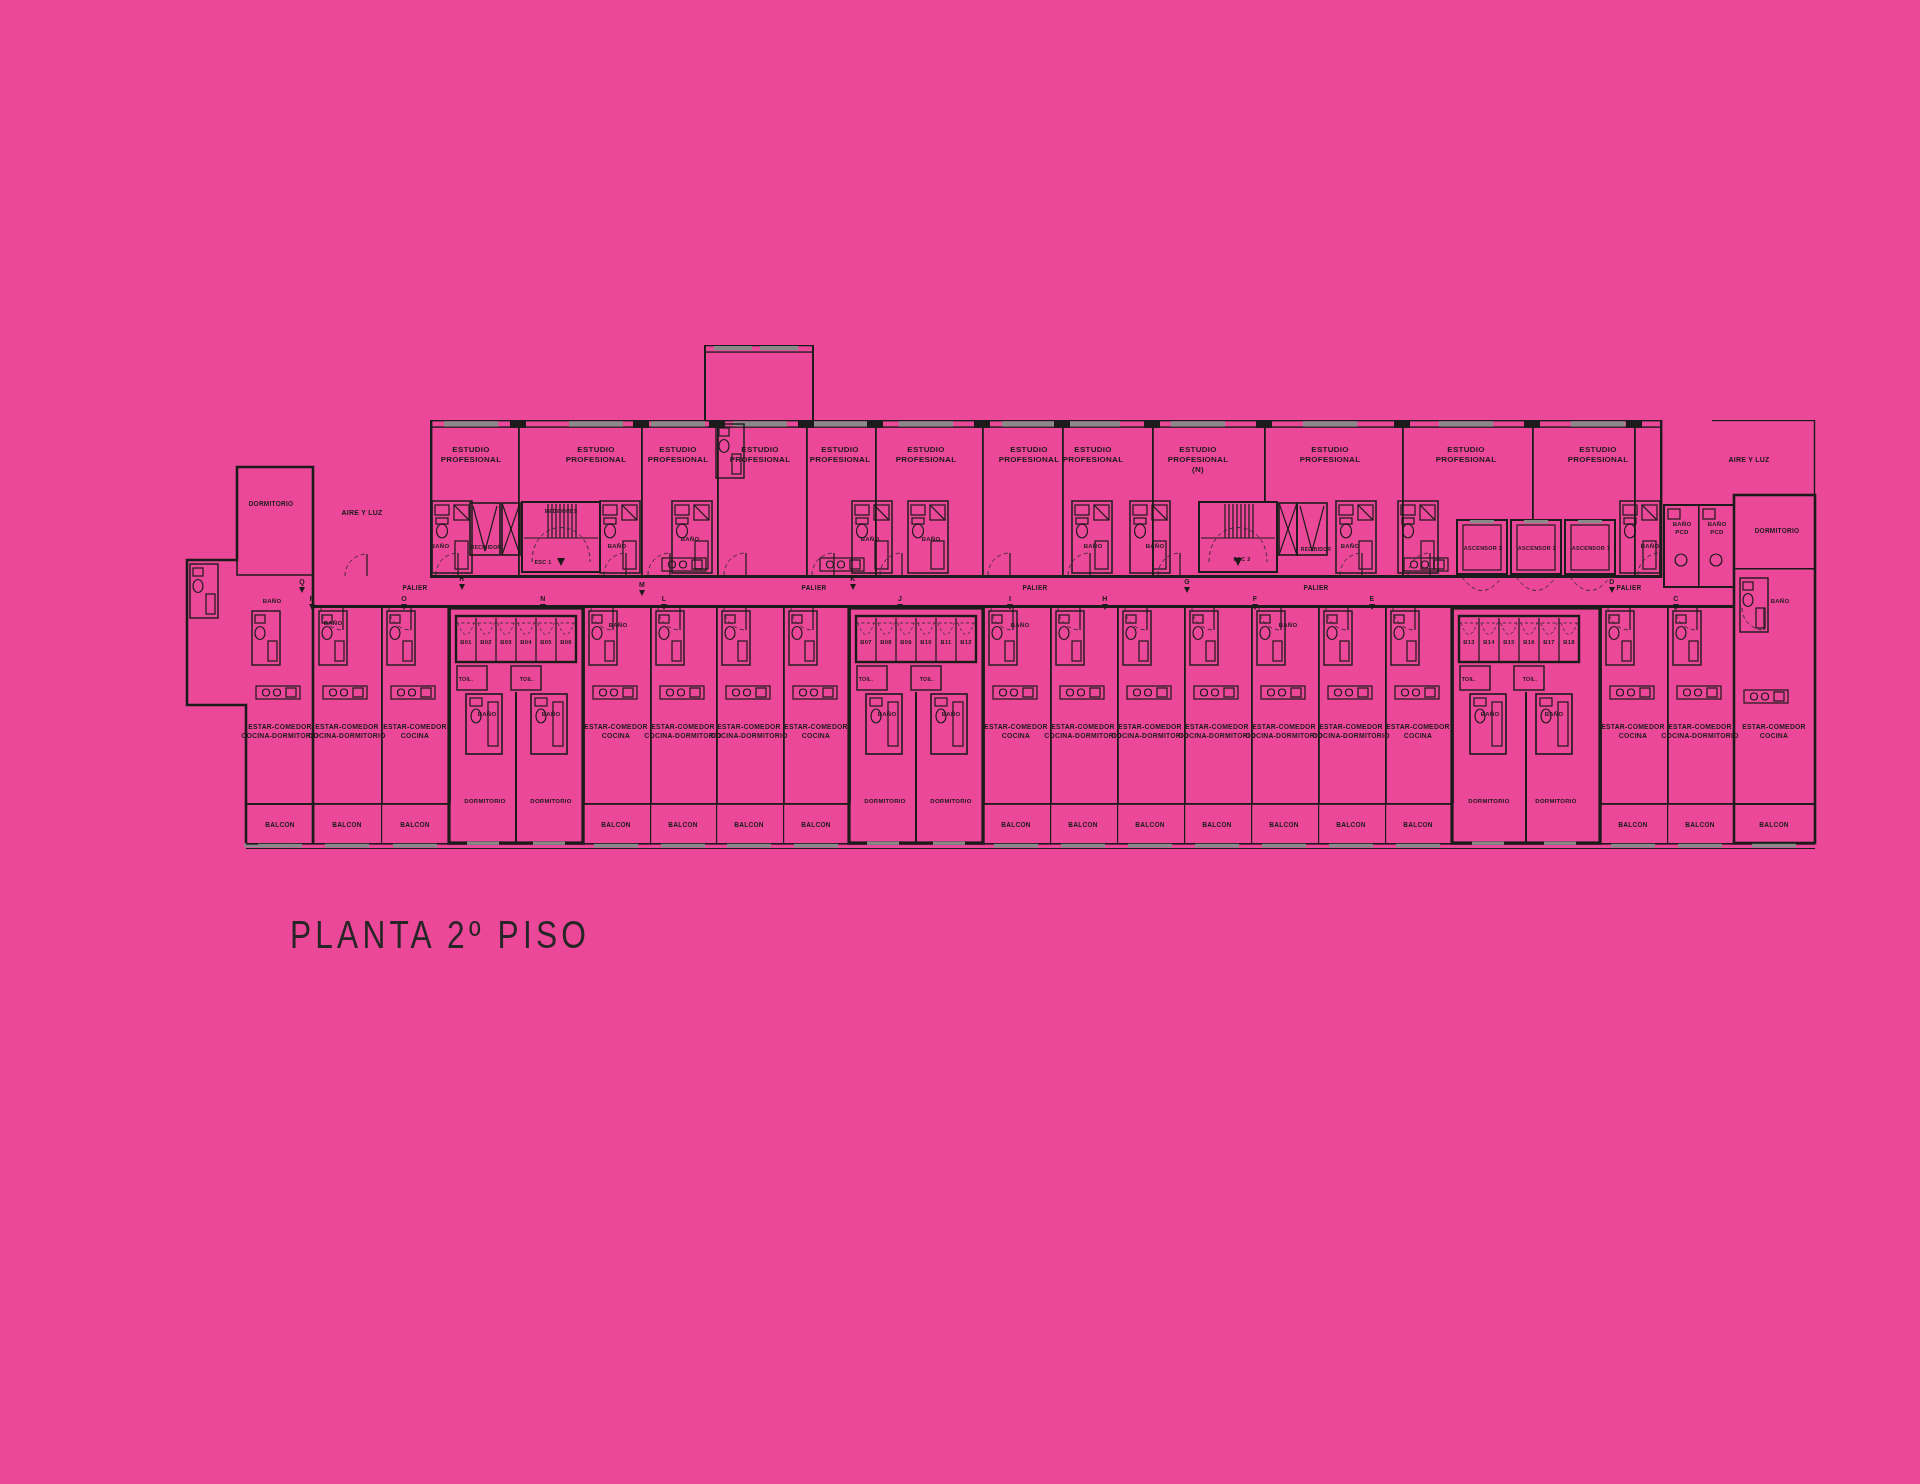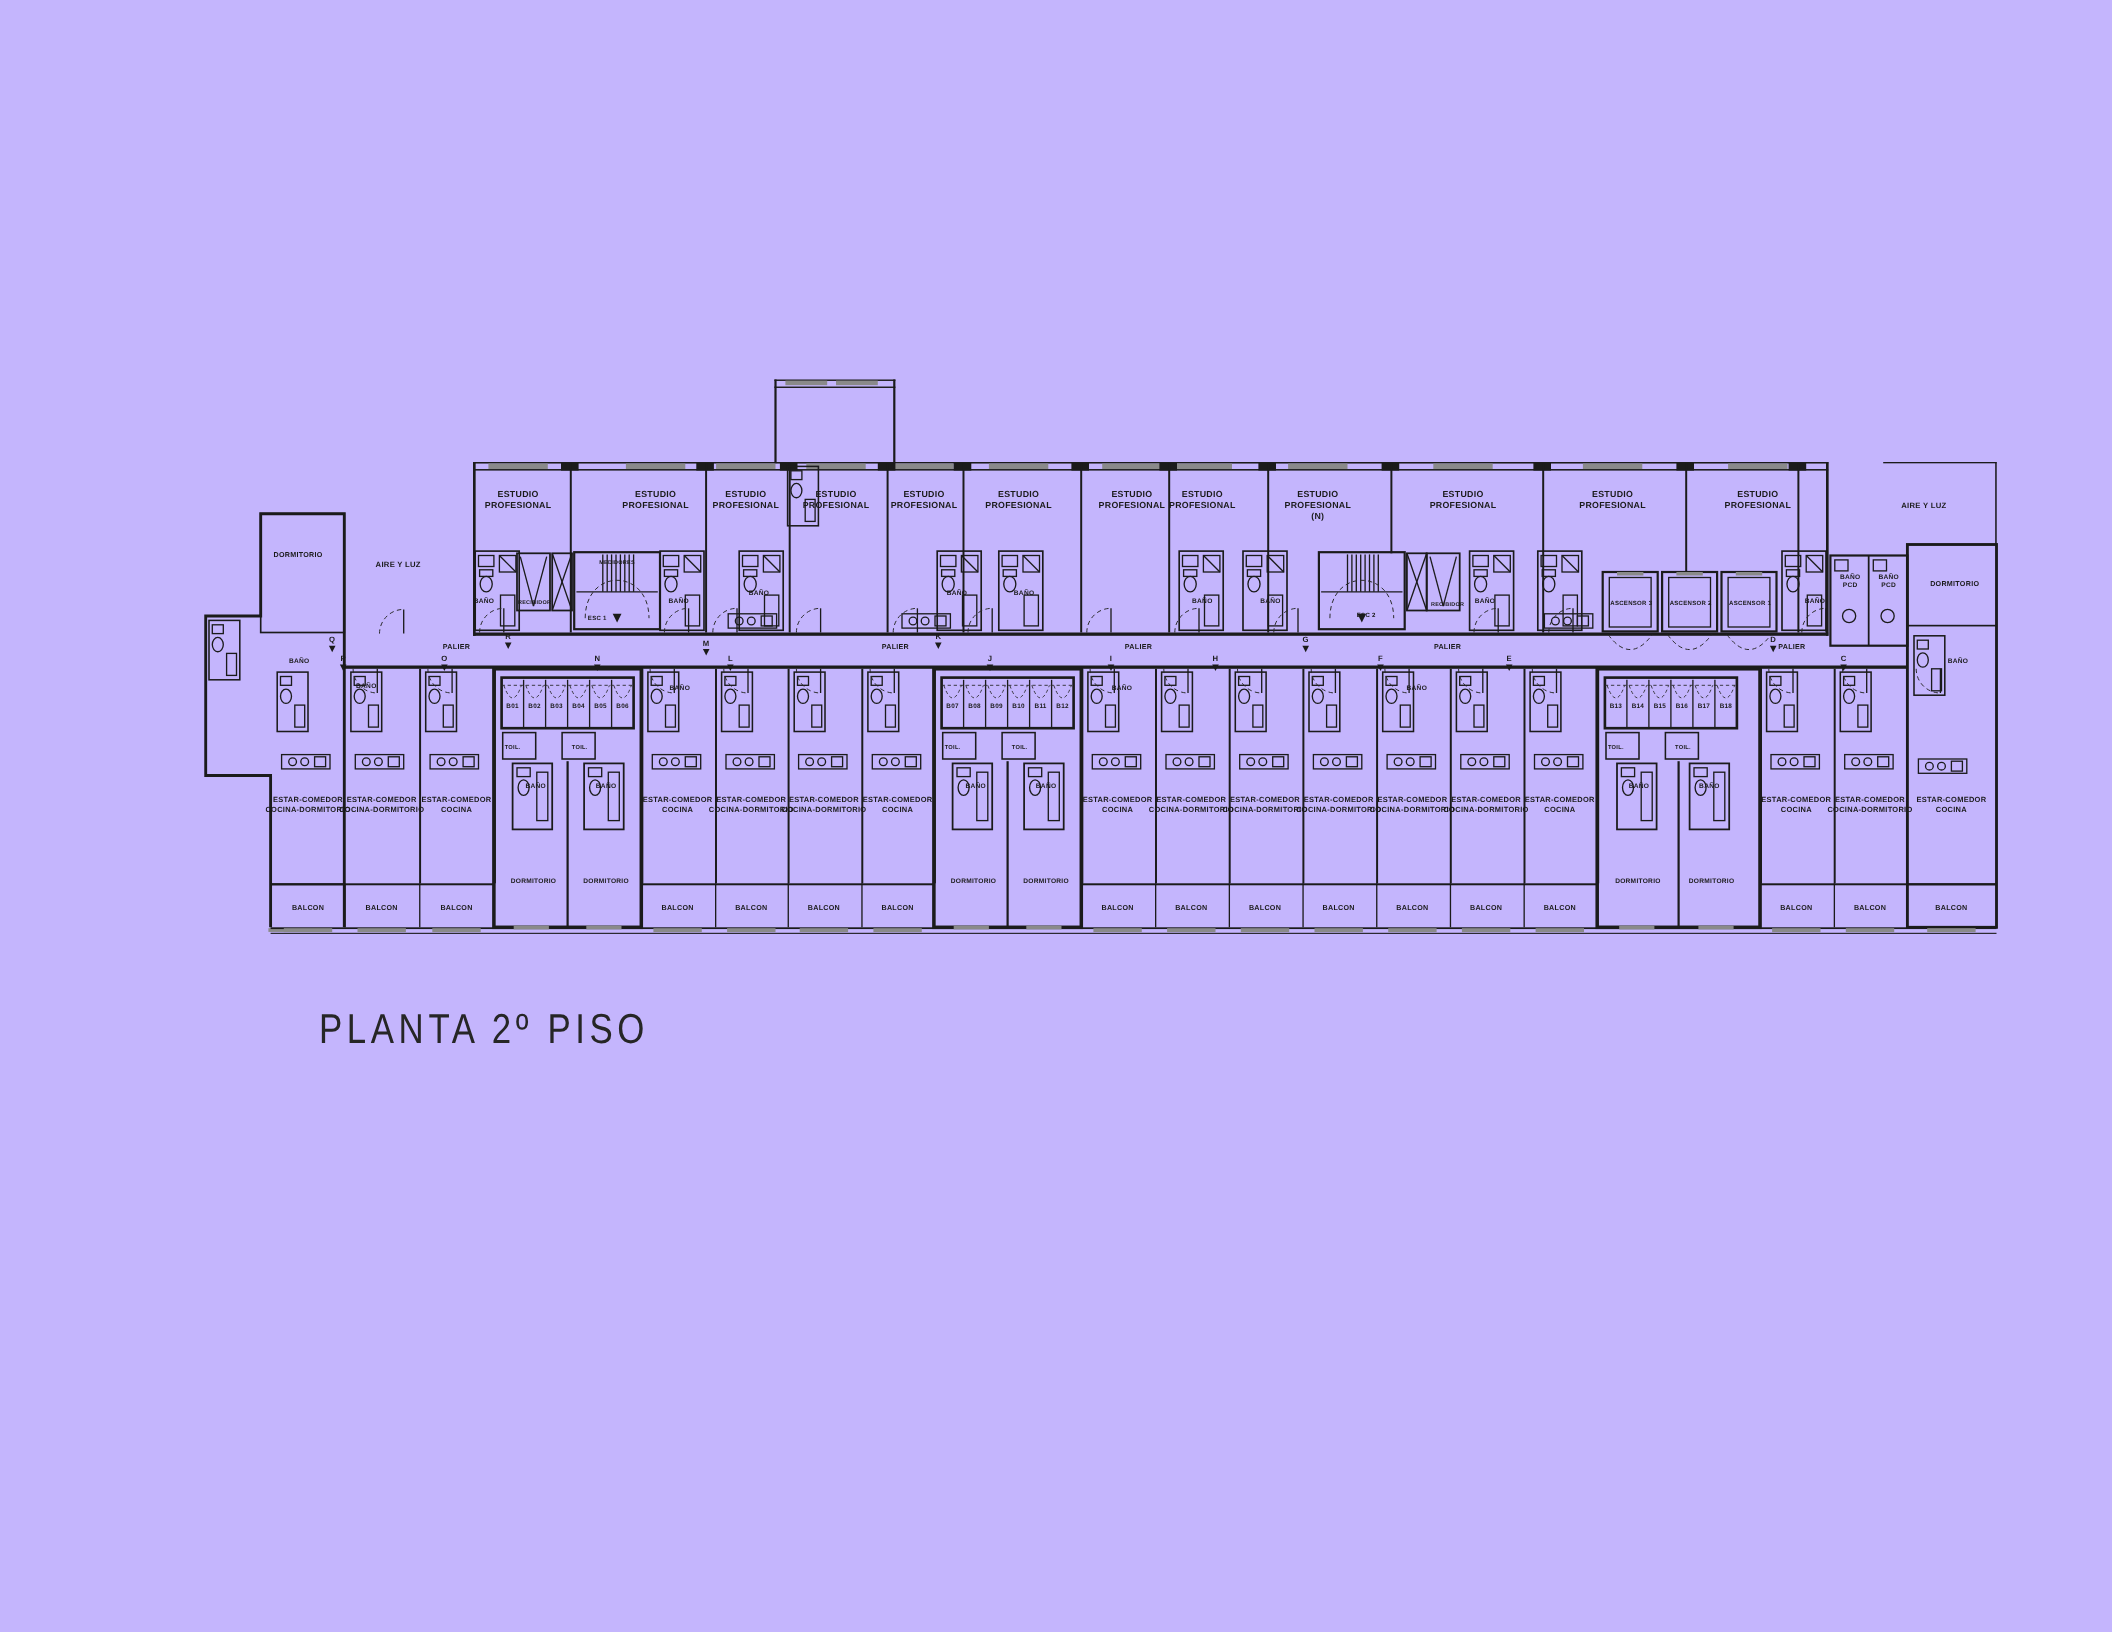--- a/index.html
+++ b/index.html
@@ -1,16 +1,16 @@
 <!DOCTYPE html>
 <html><head>
 <meta charset="utf-8">
 <style>
   html,body{margin:0;padding:0;background:#ffffff;}
-  .sheet{position:relative;width:1920px;height:1484px;background:#c4b5fd;overflow:hidden;}
+  .sheet{position:relative;width:1920px;height:1484px;background:#ec4899;overflow:hidden;}
   svg{display:block;}
   svg text{font-family:"Liberation Sans", sans-serif;fill:#1b1b1b;text-anchor:middle;
            font-weight:bold;letter-spacing:.25px;}
   svg text.title{font-weight:normal;letter-spacing:5px;text-anchor:start;fill:#262626;}
   .w{fill:#1b1b1b;}
   .win{fill:#8a8a8a;}
   .ol{fill:none;stroke:#1b1b1b;}
   .thin{stroke-width:1.2;}
   .fat{stroke-width:3.2;}
   .dash{fill:none;stroke:#2a2a2a;stroke-width:.9;stroke-dasharray:4 3;}

